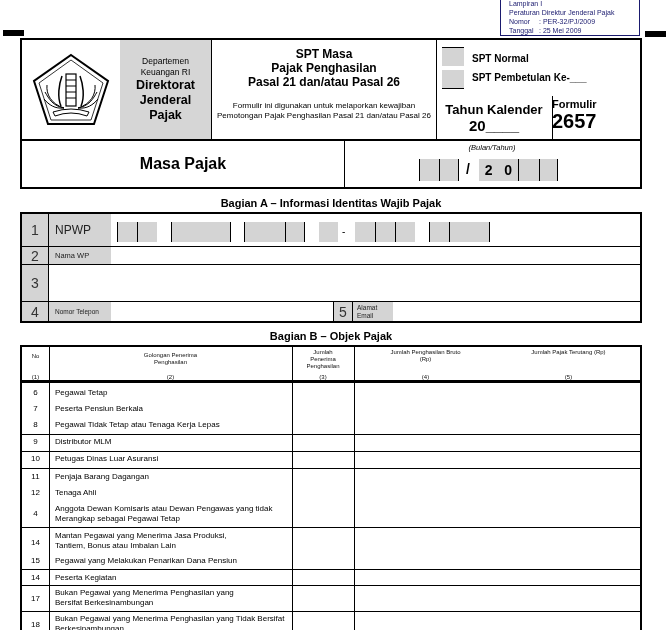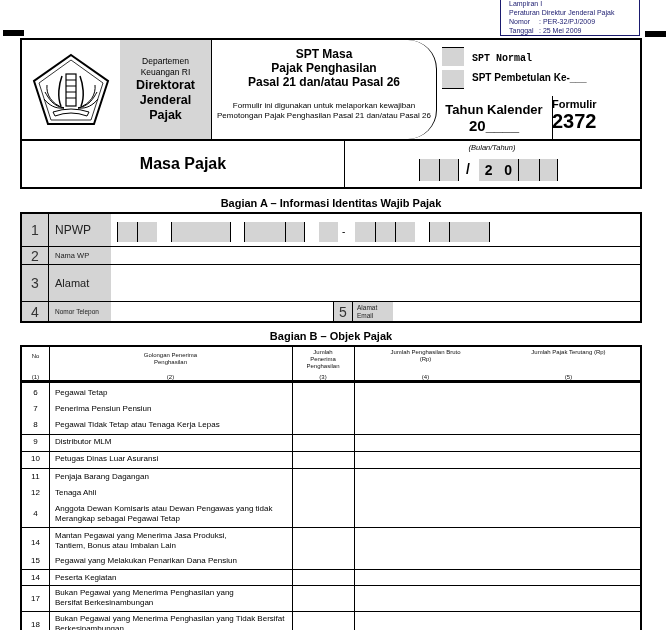--- a/index.html
+++ b/index.html
@@ -6,21 +6,21 @@
   body { width:666px; height:630px; position:relative; overflow:hidden; font-family:"Liberation Sans", sans-serif; color:#000; }
   .abs { position:absolute; }
   .lampiran { left:500px; top:-2px; width:140px; height:38px; border:1px solid #1a1a6e; border-top:none; background:#fff; color:#1a1a6e; font-size:7px; line-height:9px; padding:1px 0 0 8px; box-sizing:border-box; }
   .lampiran .row { white-space:nowrap; }
   .lampiran .k { display:inline-block; width:30px; }
   .marker { background:#000; height:6px; }
   .hdr { left:20px; top:38px; width:622px; height:103px; border:2px solid #000; box-sizing:border-box; }
   .logo-cell { left:0; top:0; width:98px; height:99px; border-right:1px solid #000; display:flex; align-items:center; justify-content:center; }
   .dept-cell { left:98px; top:0; width:92px; height:99px; background:#d6d6d6; border-right:1px solid #000; text-align:center; font-size:8.5px; line-height:11px; padding-top:16px; box-sizing:border-box; }
   .dept-cell .big { font-size:12.5px; font-weight:bold; line-height:15px; }
-  .title-cell { left:190px; top:0; width:224px; height:99px; border-right:1px solid #000; text-align:center;border-radius:29px; }
+  .title-cell { left:190px; top:0; width:224px; height:99px; border-right:1px solid #000; text-align:center; }
   .title-cell .t { font-size:12px; font-weight:bold; line-height:14px; margin-top:7px; }
   .title-cell .d { font-size:8px; line-height:10px; margin-top:12px; padding:0 2px; }
   .right-cell { left:414px; top:0; width:204px; height:99px; }
   .chk { left:6px; width:22px; height:18px; background:#d4d4d4; border-top:1px solid #000; }
   .chk-label { left:36px; font-size:10px; font-weight:bold; }
   .tahun { left:0; top:56px; width:116px; height:43px; border-right:1px solid #000; text-align:center; }
   .tahun .l { font-size:13px; font-weight:bold; margin-top:6px; }
   .tahun .v { font-size:15px; font-weight:bold; }
   .formulir { left:116px; top:56px; width:88px; height:43px; text-align:left; }
   .formulir .l { font-size:11px; font-weight:bold; margin-top:2px; }
@@ -82,30 +82,30 @@
   <div class="abs title-cell">
     <div class="t">
       <div>SPT Masa</div>
       <div>Pajak Penghasilan</div>
       <div>Pasal 21 dan/atau Pasal 26</div>
     </div>
     <div class="d">Formulir ini digunakan untuk melaporkan kewajiban Pemotongan Pajak Penghasilan Pasal 21 dan/atau Pasal 26</div>
   </div>
   <div class="abs right-cell">
     <div class="abs chk" style="top:7px;"></div>
-    <div class="abs chk-label" style="top:13px;font-family:Liberation Mono, monospace;">SPT Normal</div>
+    <div class="abs chk-label" style="top:13px;">SPT Normal</div>
     <div class="abs chk" style="top:30px;border-top:none;border-bottom:1px solid #000;"></div>
     <div class="abs chk-label" style="top:32px;">SPT Pembetulan Ke-___</div>
     <div class="abs tahun">
       <div class="l">Tahun Kalender</div>
       <div class="v">20____</div>
     </div>
     <div class="abs formulir">
       <div class="l">Formulir</div>
-      <div class="v">2372</div>
+      <div class="v">2657</div>
     </div>
   </div>
 </div>
 
 <div class="abs masa">
   <div class="abs masa-sub">(Bulan/Tahun)</div>
   <div class="abs masa-label">Masa Pajak</div>
   <div class="abs mbox" style="left:397px;width:20px;"></div>
   <div class="abs mbox" style="left:417px;width:20px;border-right:1px solid #000;"></div>
   <div class="abs" style="left:444px;top:20px;font-size:14px;font-weight:bold;">/</div>
@@ -134,21 +134,20 @@
     <div class="abs np" style="left:373px;width:20px;"></div>
     <div class="abs np" style="left:407px;width:20px;"></div>
     <div class="abs np" style="left:427px;width:41px;border-right:1px solid #000;"></div>
   </div>
   <div class="abs a-row" style="top:33px;height:18px;">
     <div class="abs a-num">2</div>
     <div class="abs a-lab" style="font-size:7.5px;">Nama WP</div>
   </div>
   <div class="abs a-row" style="top:51px;height:37px;">
     <div class="abs a-num">3</div>
-    <div class="abs a-lab" style="font-size:11px;">Alamat</div>
   </div>
   <div class="abs a-row" style="top:88px;height:19px;border-bottom:none;">
     <div class="abs a-num">4</div>
     <div class="abs a-lab" style="font-size:6.5px;line-height:8px;width:62px;">Nomor Telepon</div>
     <div class="abs" style="left:89px;top:0;width:222px;height:19px;"></div>
     <div class="abs a-num" style="left:311px;width:20px;border-left:1px solid #000;">5</div>
     <div class="abs a-lab" style="left:331px;width:40px;font-size:6.5px;line-height:8px;padding-left:4px;">Alamat Email</div>
     <div class="abs" style="left:371px;top:0;width:247px;height:19px;"></div>
   </div>
 </div>
@@ -186,21 +185,21 @@
   <div class="abs hline" style="left:0;top:104px;width:618px;"></div>
   <div class="abs hline" style="left:0;top:121px;width:618px;"></div>
   <div class="abs hline" style="left:0;top:180px;width:618px;"></div>
   <div class="abs hline" style="left:0;top:222px;width:618px;"></div>
   <div class="abs hline" style="left:0;top:238px;width:618px;"></div>
   <div class="abs hline" style="left:0;top:264px;width:618px;"></div>
 
   <div class="abs b-no" style="top:41px;">6</div>
   <div class="abs b-txt" style="top:41px;">Pegawai Tetap</div>
   <div class="abs b-no" style="top:57px;">7</div>
-  <div class="abs b-txt" style="top:57px;">Penerima Pensiun Pensiun</div>
+  <div class="abs b-txt" style="top:57px;">Peserta Pensiun Berkala</div>
   <div class="abs b-no" style="top:73px;">8</div>
   <div class="abs b-txt" style="top:73px;text-align:right;">Pegawai Tidak Tetap atau Tenaga Kerja Lepas</div>
   <div class="abs b-no" style="top:90px;">9</div>
   <div class="abs b-txt" style="top:90px;">Distributor MLM</div>
   <div class="abs b-no" style="top:107px;">10</div>
   <div class="abs b-txt" style="top:107px;">Petugas Dinas Luar Asuransi</div>
   <div class="abs b-no" style="top:125px;">11</div>
   <div class="abs b-txt" style="top:125px;">Penjaja Barang Dagangan</div>
   <div class="abs b-no" style="top:141px;">12</div>
   <div class="abs b-txt" style="top:141px;">Tenaga Ahli</div>

